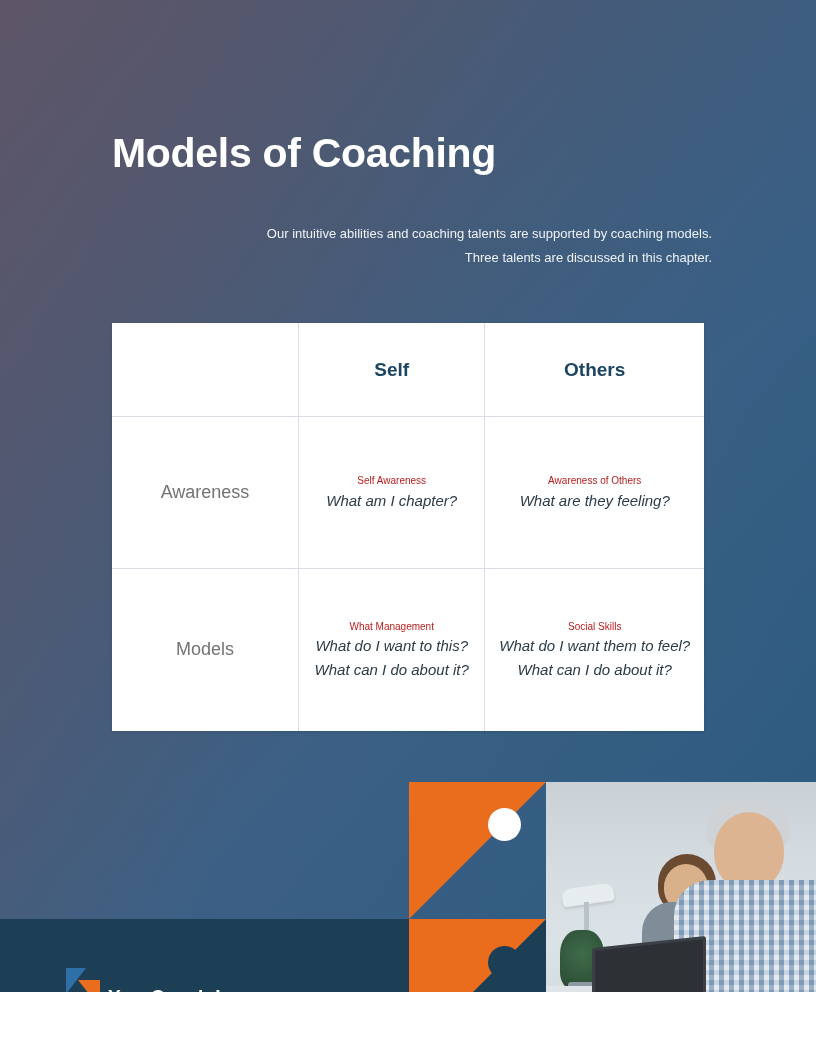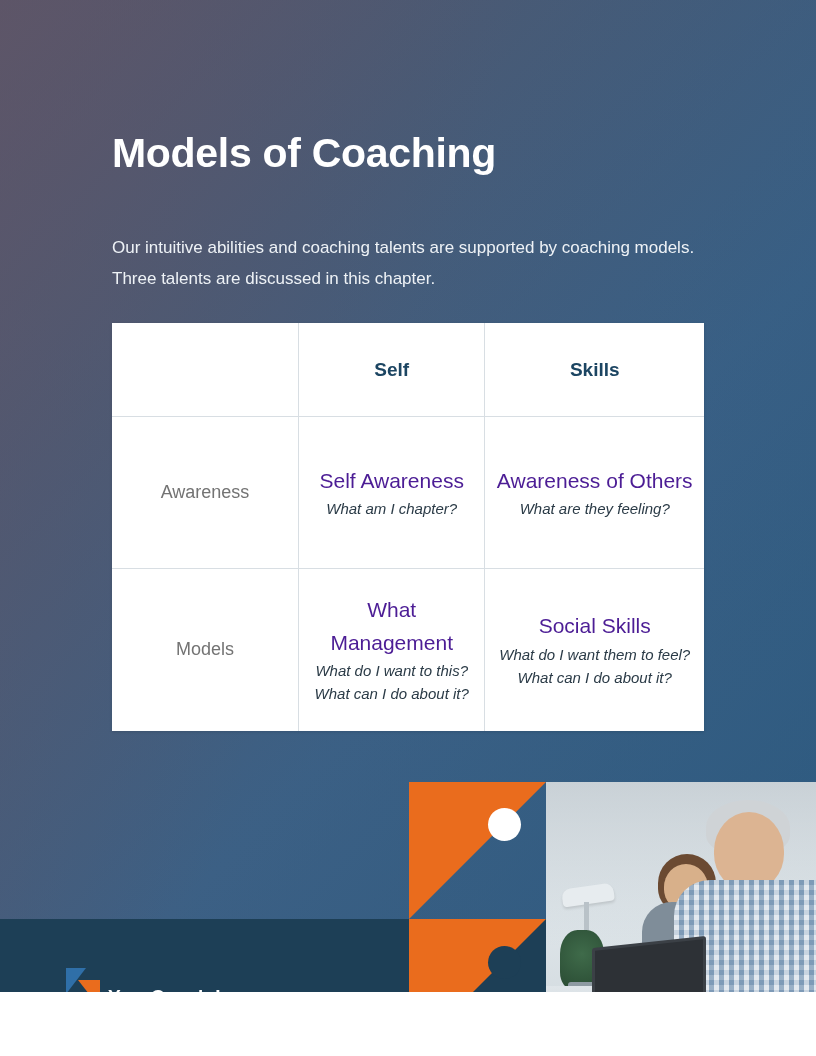--- a/index.html
+++ b/index.html
@@ -37,25 +37,26 @@
     left: 112px;
     top: 103px;
     font-size: 41px;
     font-weight: bold;
     color: #ffffff;
     letter-spacing: -0.3px;
   }
   .intro {
     position: absolute;
     left: 112px;
-    top: 232px;
+    top: 222px;
     width: 600px;
-    font-size: 17px;
+    font-size: 13px;
     line-height: 1.85;
     color: #eef2f6;
+    text-align: right;
   }
   .intro div { white-space: nowrap; }
 
   .table-card {
     position: absolute;
     left: 112px;
     top: 323px;
     width: 592px;
     height: 408px;
     background: #ffffff;
@@ -92,22 +93,22 @@
   }
   .row-aw td { height: 148px; }
   .row-ac td { height: 160px; }
 
   .rowlabel {
     font-size: 18px;
     font-weight: normal;
     color: #737373;
   }
   .cell-main {
-    font-size: 21px;
-    color: #4c1d95;
+    font-size: 10px;
+    color: #b91c1c;
     line-height: 1.55;
   }
   .cell-q {
     font-size: 15px;
     font-style: italic;
     color: #2b3b47;
     line-height: 1.55;
   }
 
   
@@ -278,21 +279,21 @@
       <table class="matrix">
         <colgroup>
             <col class="c0">
             <col class="c1">
             <col class="c2">
           </colgroup>
         <tbody>
           <tr class="hdr-row">
             <th class="blank sep-h"></th>
             <th class="sep-h sep-v">Self</th>
-            <th class="sep-h sep-v">Skills</th>
+            <th class="sep-h sep-v">Others</th>
           </tr>
 
           <tr class="row-aw">
             <td class="rowlabel sep-h">Awareness</td>
             <td class="sep-h sep-v">
               <div class="cell-main">Self Awareness</div>
               <div class="cell-q">What am I chapter?</div>
             </td>
             <td class="sep-h sep-v">
               <div class="cell-main">Awareness of Others</div>

